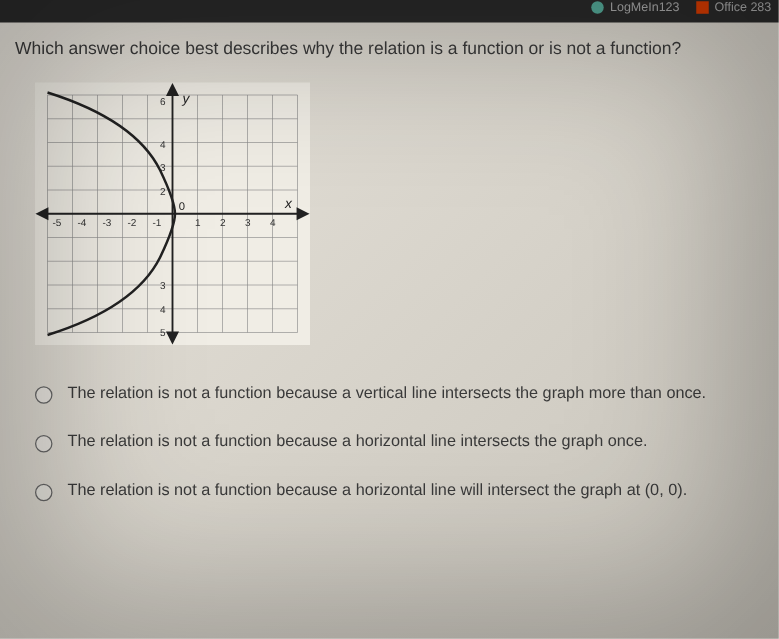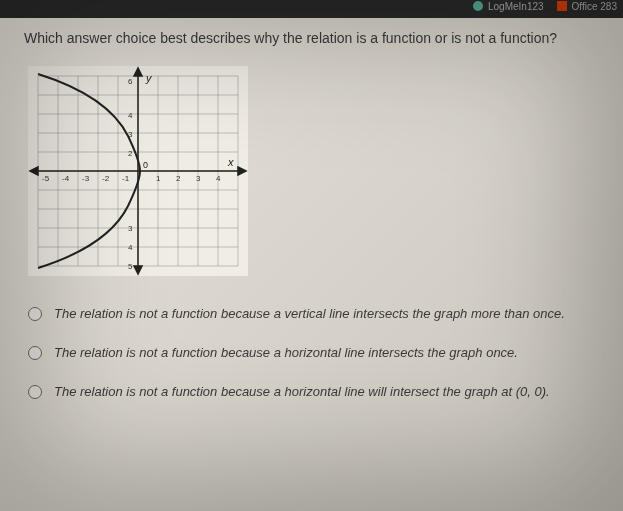--- a/index.html
+++ b/index.html
@@ -30,41 +30,40 @@
       display: flex;
       align-items: center;
       gap: 4px;
     }
     .top-link .icon {
       width: 12px;
       height: 12px;
       display: inline-block;
     }
     .question {
-      padding: 12px 24px;
+      padding: 12px 12px;
       font-size: 14px;
       color: #3a3a3a;
       font-weight: normal;
     }
     .graph-container {
       margin: 8px 0 0 28px;
       width: 220px;
       height: 210px;
       background: #f0ede5;
       position: relative;
     }
     .options {
       padding: 30px 28px 10px 28px;
     }
     .option {
       display: flex;
-      align-items: flex-start;
+      align-items: flex-end;
       gap: 12px;
       margin-bottom: 22px;
-      font-style: italic;
     }
     .radio {
       width: 14px;
       height: 14px;
       border: 1.5px solid #666;
       border-radius: 50%;
       flex-shrink: 0;
       margin-top: 1px;
       background: rgba(255,255,255,0.3);
     }

